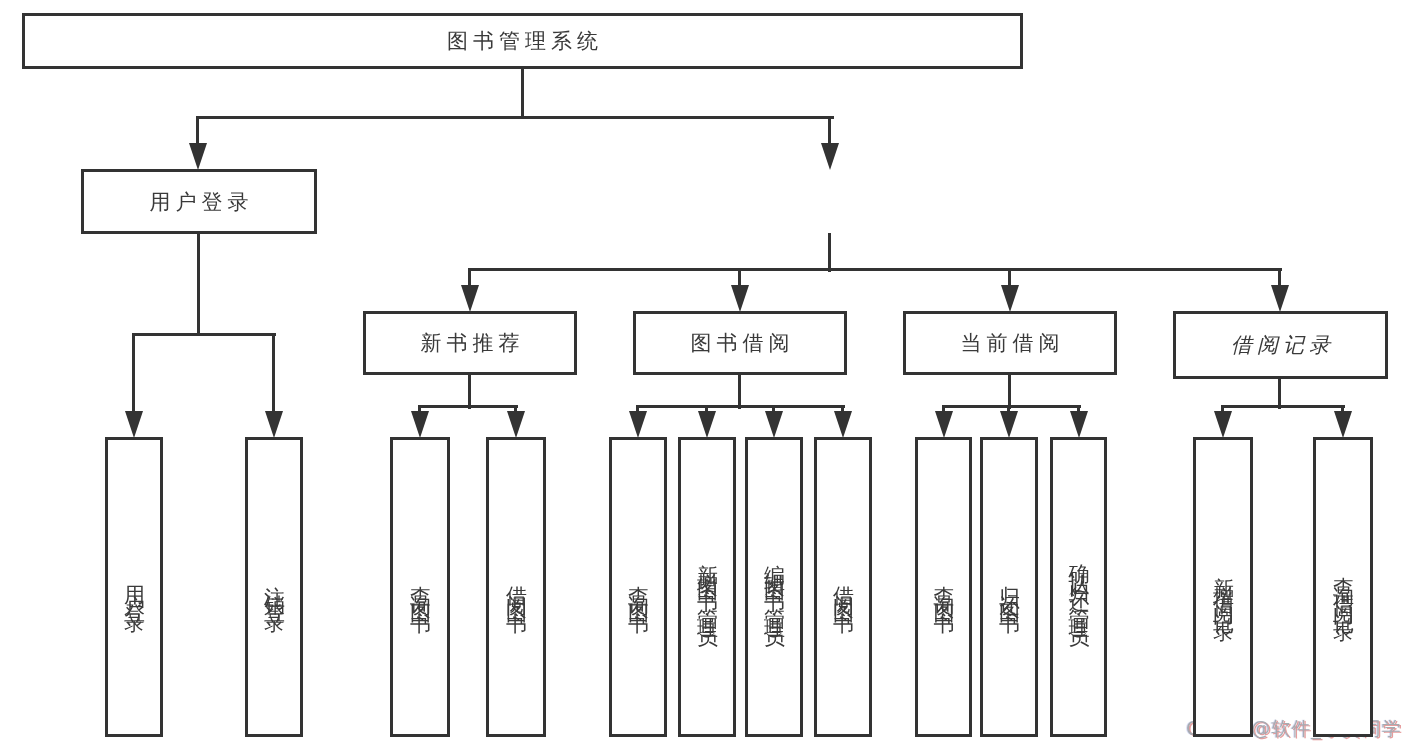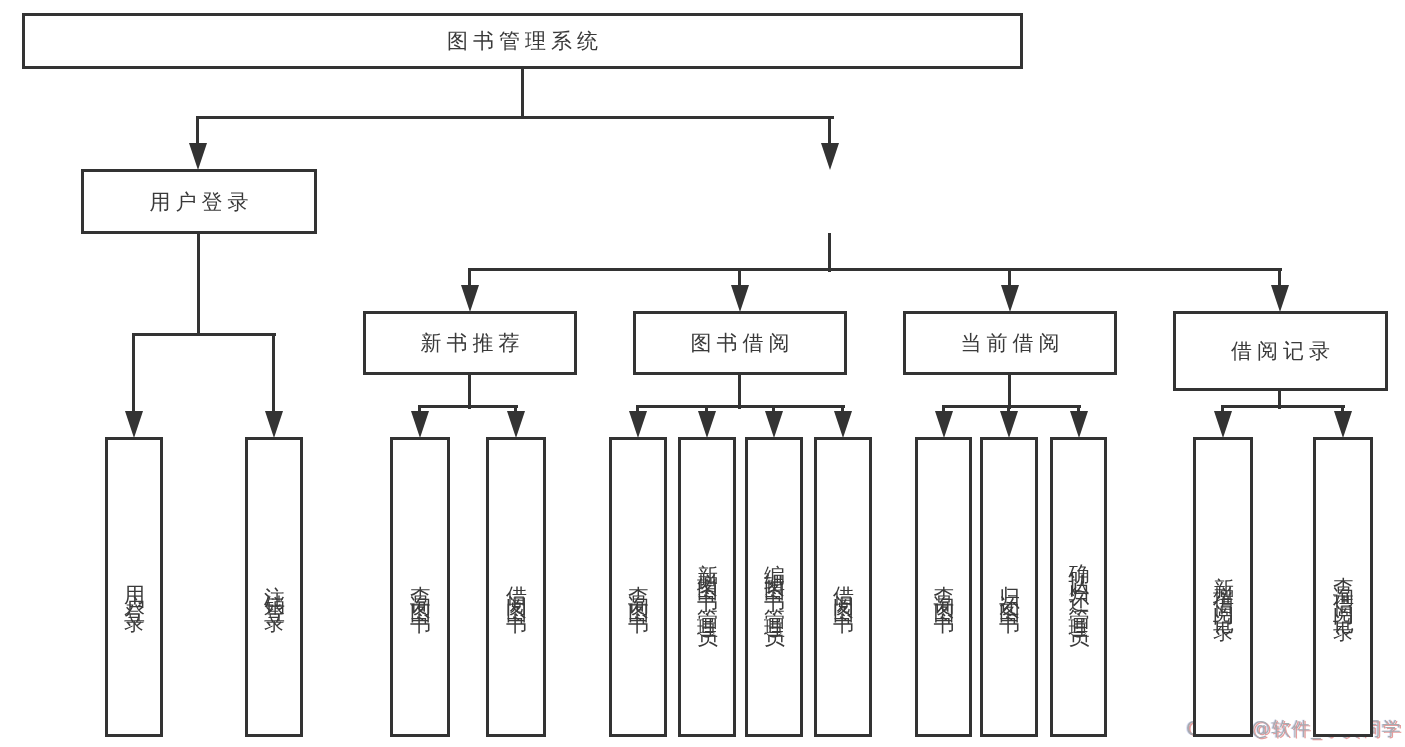--- a/index.html
+++ b/index.html
@@ -85,21 +85,21 @@
     <div class="hline" style="left: 1222px; top: 405px; width: 123px;"></div>
     <div class="vline" style="left: 1221px; top: 405px; height: 12px;"></div>
     <div class="arrow" style="left: 1214px; top: 411px;"></div>
     <div class="vline" style="left: 1341px; top: 405px; height: 12px;"></div>
     <div class="arrow" style="left: 1334px; top: 411px;"></div>
     <div class="node h" style="left: 22px; top: 13px; width: 1001px; height: 56px; text-align: center;">图书管理系统</div>
     <div class="node h" style="left: 81px; top: 169px; width: 236px; height: 65px;">用户登录</div>
     <div class="node h" style="left: 363px; top: 311px; width: 214px; height: 64px; font-family: Liberation Mono, monospace;">新书推荐</div>
     <div class="node h" style="left: 903px; top: 311px; width: 214px; height: 64px;">当前借阅</div>
     <div class="node h" style="left: 633px; top: 311px; width: 214px; height: 64px;">图书借阅</div>
-    <div class="node h" style="left: 1173px; top: 311px; width: 215px; height: 80px;">借阅记录</div>
+    <div class="node h" style="left: 1173px; top: 311px; width: 215px; height: 68px; font-style: italic;">借阅记录</div>
     <div class="node v" style="left: 105px; top: 437px; width: 58px; height: 300px;">用户登录</div>
     <div class="node v" style="left: 245px; top: 437px; width: 58px; height: 300px;">注销登录</div>
     <div class="node v" style="left: 390px; top: 437px; width: 60px; height: 300px;">查询图书</div>
     <div class="node v" style="left: 486px; top: 437px; width: 60px; height: 300px;">借阅图书</div>
     <div class="node v" style="left: 609px; top: 437px; width: 58px; height: 300px;">查询图书</div>
     <div class="node v" style="left: 678px; top: 437px; width: 58px; height: 300px;">新增图书（管理员）</div>
     <div class="node v" style="left: 745px; top: 437px; width: 58px; height: 300px;">编辑图书（管理员）</div>
     <div class="node v" style="left: 814px; top: 437px; width: 58px; height: 300px;">借阅图书</div>
     <div class="node v" style="left: 915px; top: 437px; width: 57px; height: 300px;">查询图书</div>
     <div class="node v" style="left: 980px; top: 437px; width: 58px; height: 300px;">归还图书</div>

